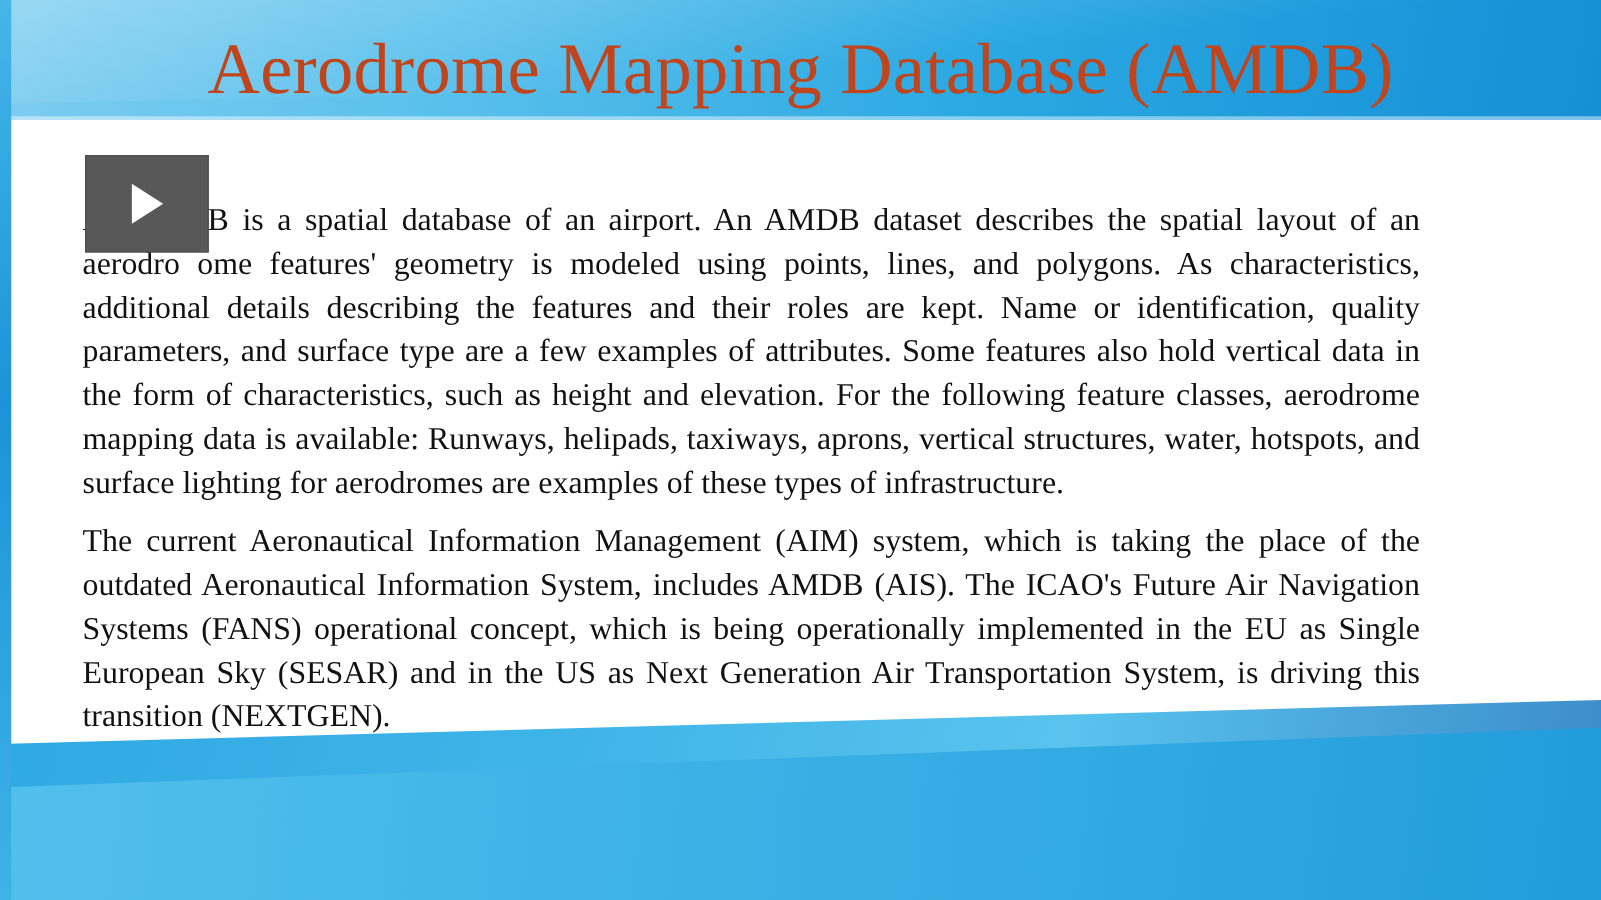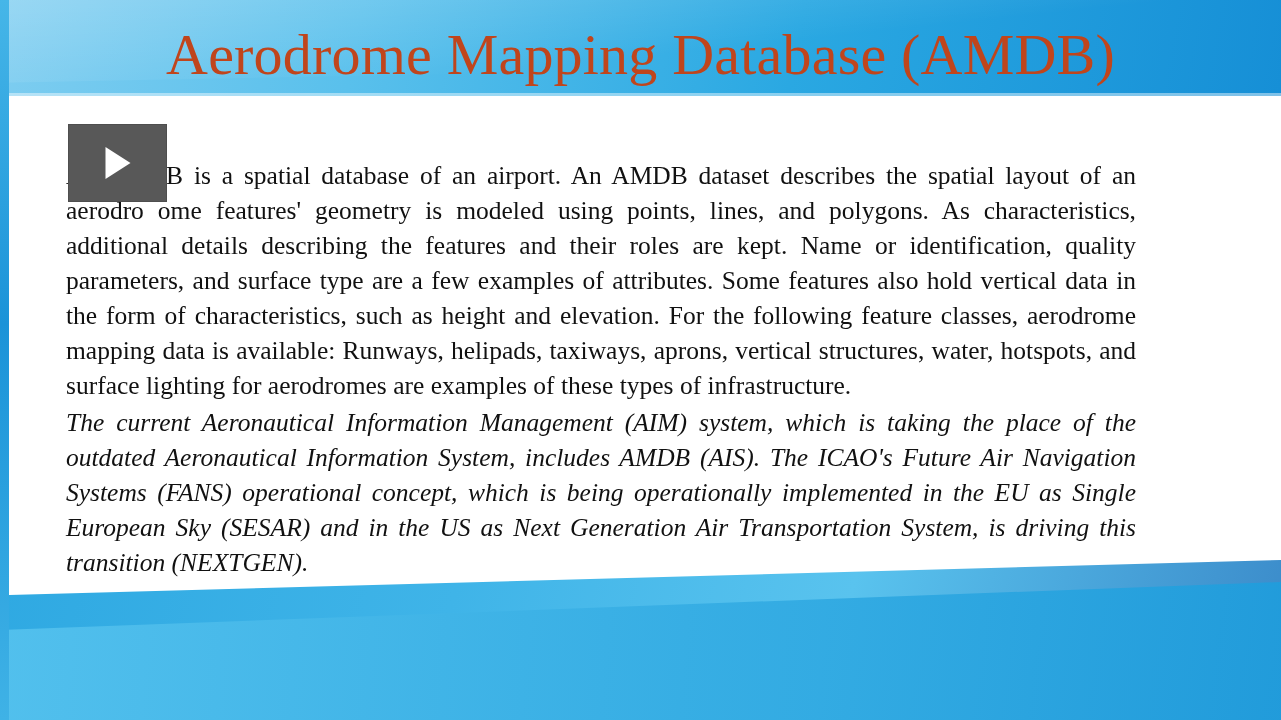--- a/index.html
+++ b/index.html
@@ -118,22 +118,21 @@
     font-family: "Liberation Serif", serif;
     font-size: 25.5px;
     line-height: 35px;
     color: #111111;
     text-align: justify;
   }
   .body-text p {
     margin: 0;
   }
   .body-text p + p {
-    margin-top: 2px;
-    font-style: italic;
+    margin-top: 12px;
   }
 
   
   .video-placeholder {
     position: absolute;
     left: 68px;
     top: 124px;
     width: 97px;
     height: 76px;
     background: #585858;

